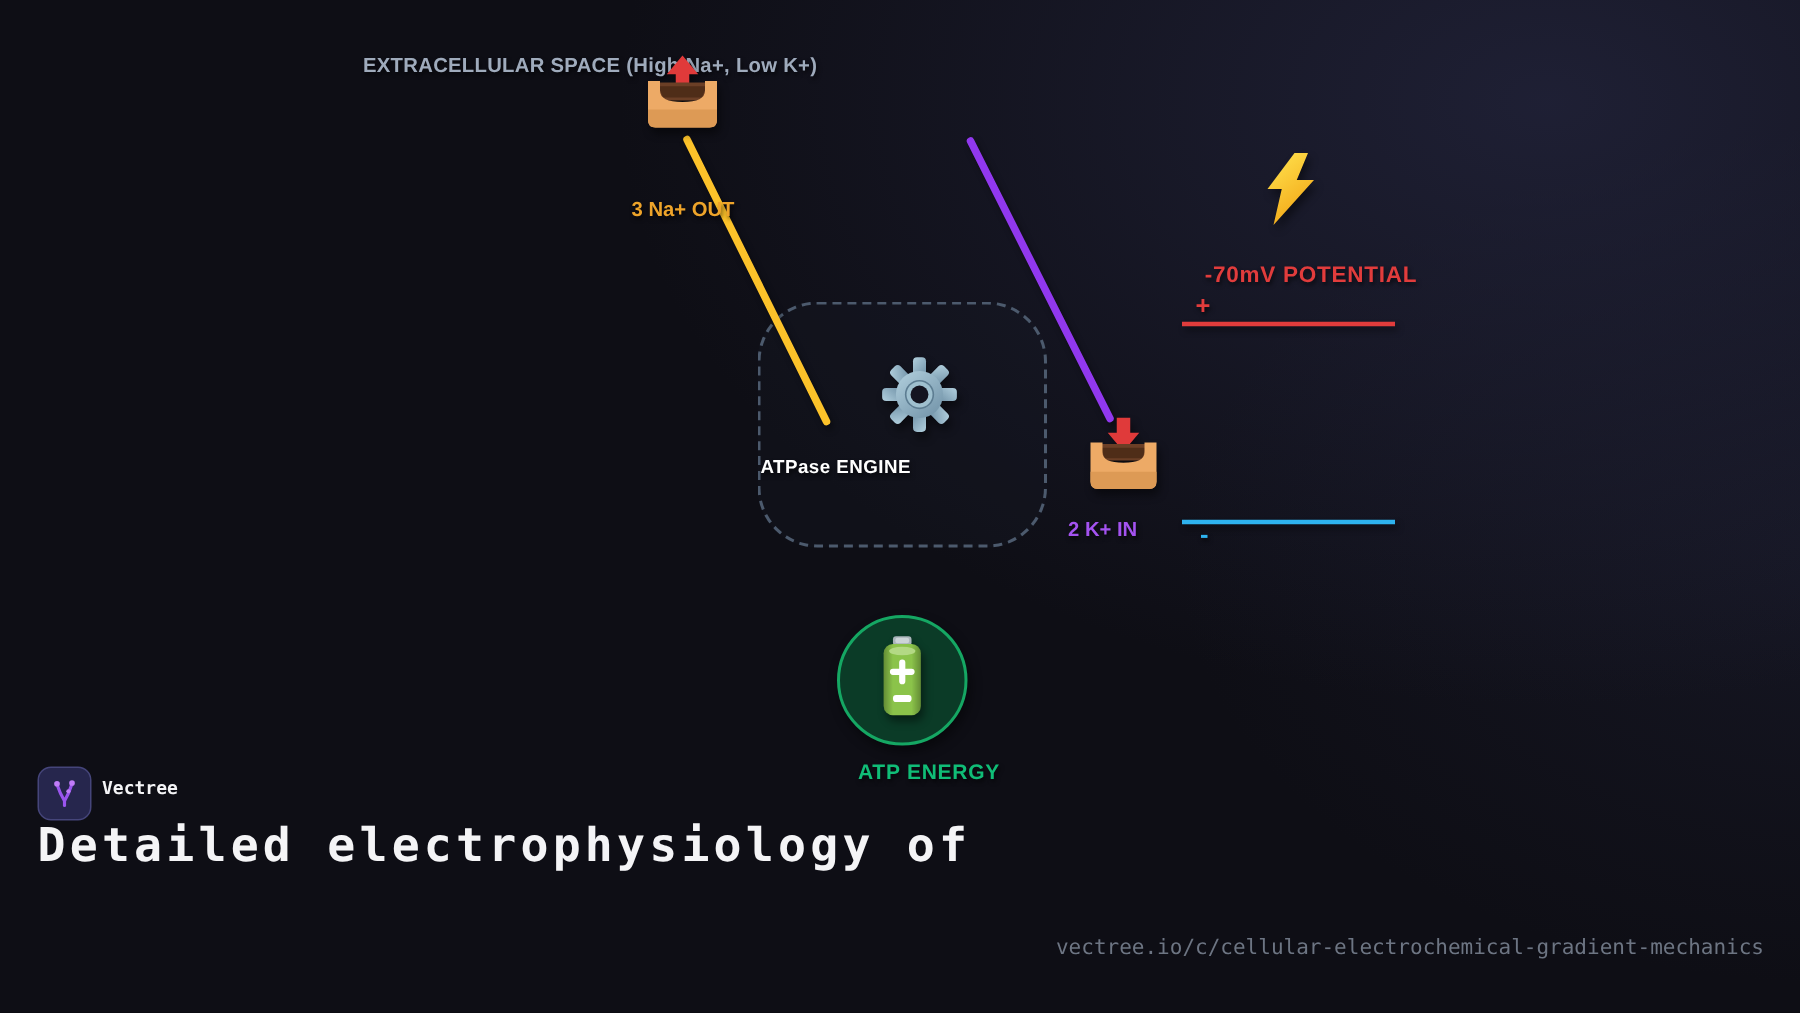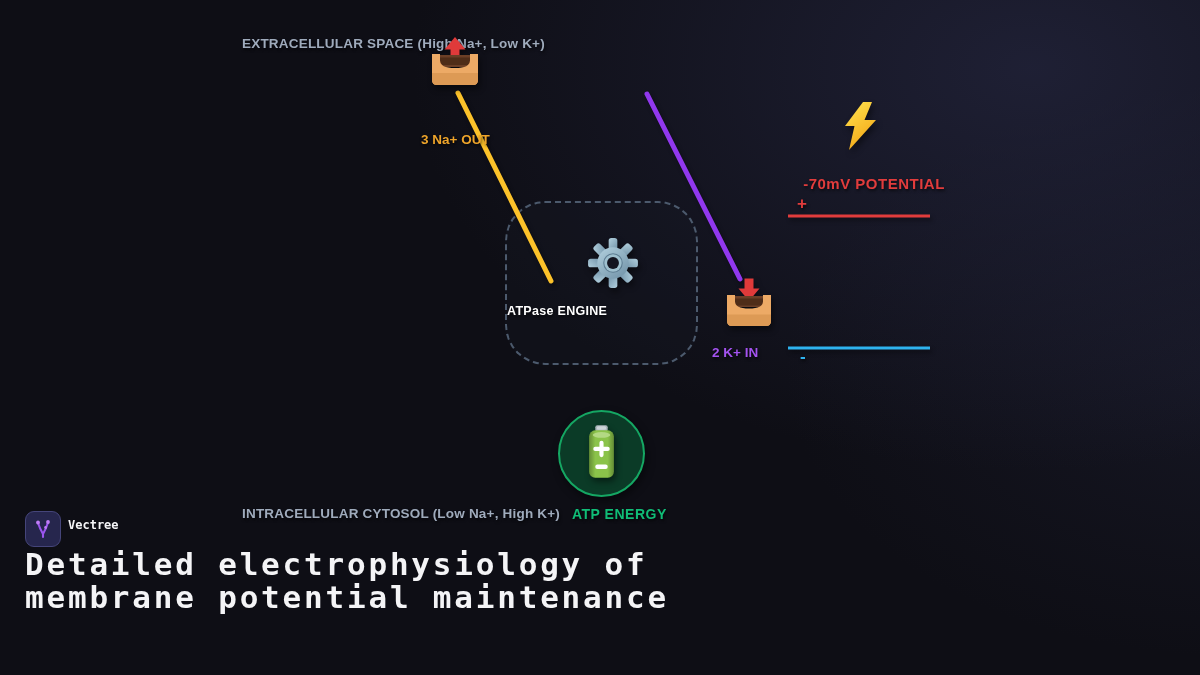--- a/index.html
+++ b/index.html
@@ -151,33 +151,32 @@
         <rect x="11.5" y="3" width="9" height="3.5" rx="1.5" fill="#ccd4d8"></rect>
         <rect x="4" y="7" width="24" height="46" rx="6" fill="#8bc34a"></rect>
         <rect x="4" y="7" width="24" height="46" rx="6" fill="url(#batShade)"></rect>
         <ellipse cx="16" cy="11.5" rx="8.5" ry="2.8" fill="#b3d984"></ellipse>
         <path d="M16 19 v12 M10 25 h12" stroke="#ffffff" stroke-width="4" stroke-linecap="round"></path>
         <rect x="10" y="40" width="12" height="4.5" rx="2" fill="#ffffff"></rect>
       </svg>
     </span>
   </div>
 
-  <div class="lbl section-lbl" style="left:242px;top:506px;">INTRACELLULAR CYTOSOL (Low Na+, High K+)</div>
   <div class="lbl atp-energy">ATP ENERGY</div>
 
   <div class="brand-logo">
     <svg width="24" height="24" viewBox="0 0 24 24">
       <path d="M7 6 Q9 12 12 17 Q15 12 17 5.5" stroke="#9a55ee" stroke-width="2.1" fill="none" stroke-linecap="round"></path>
       <path d="M12 17 L12 20" stroke="#9a55ee" stroke-width="2.1" stroke-linecap="round"></path>
       <circle cx="7" cy="5.5" r="1.9" fill="#c07cf8"></circle>
       <circle cx="17" cy="5" r="1.9" fill="#c07cf8"></circle>
       <circle cx="14.6" cy="10.5" r="1.4" fill="#c07cf8"></circle>
     </svg>
   </div>
   <div class="brand-name">Vectree</div>
 
   <h1 class="title">
     <span>Detailed electrophysiology of</span>
-    <span>membrane potential maintenance</span>
   </h1>
 
+  <div class="url">vectree.io/c/cellular-electrochemical-gradient-mechanics</div>
 
 </div>
 
 </body></html>

